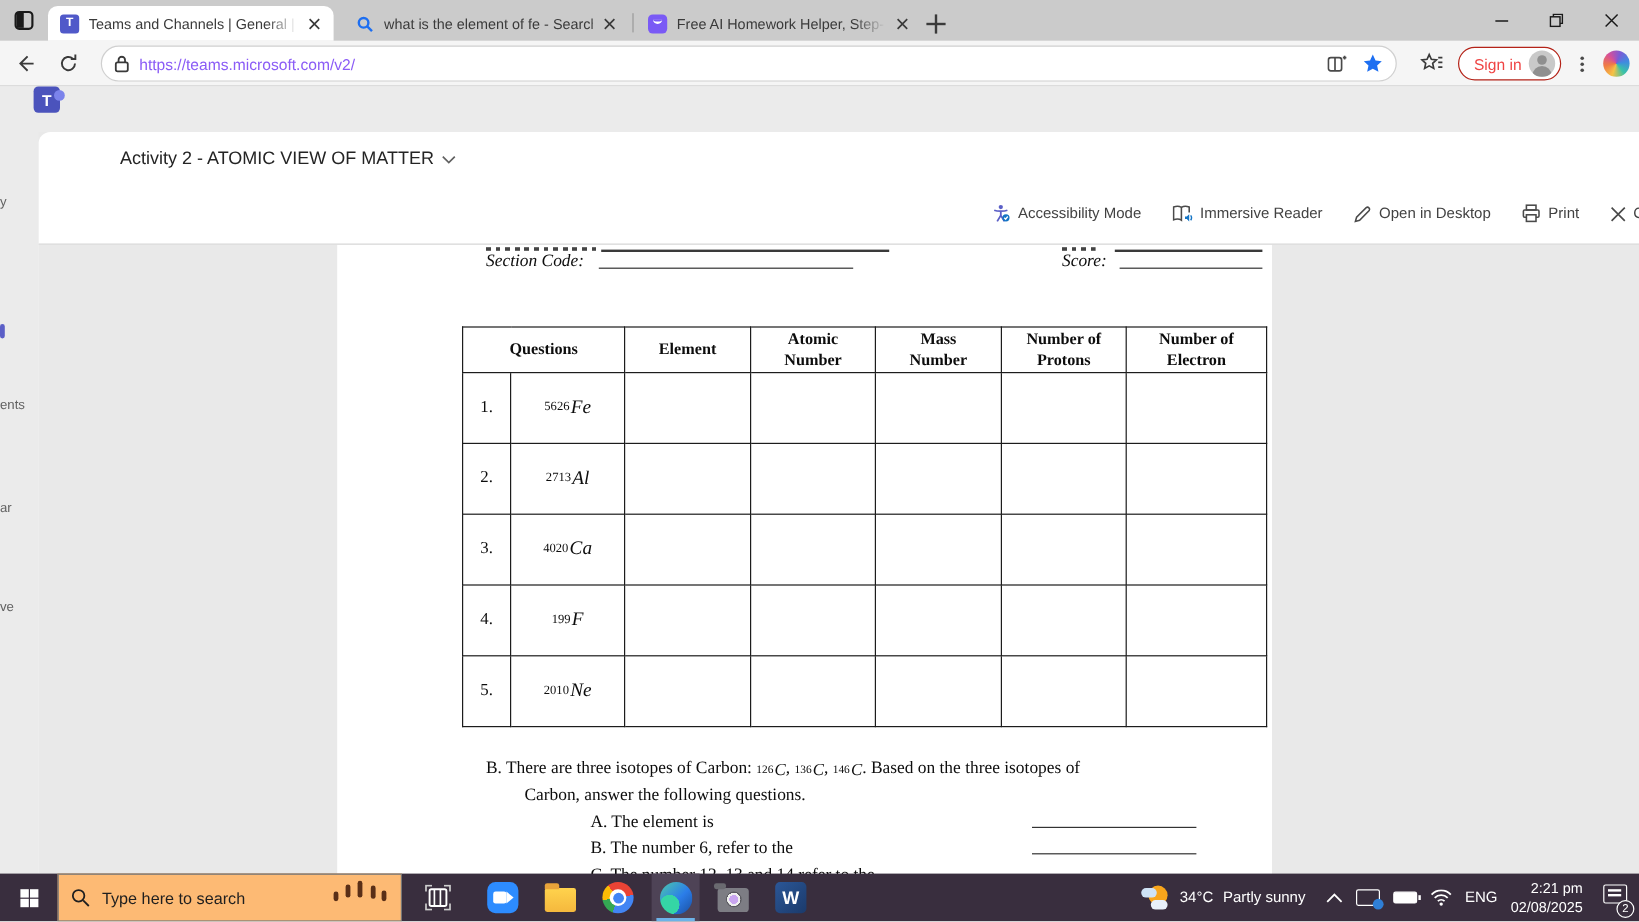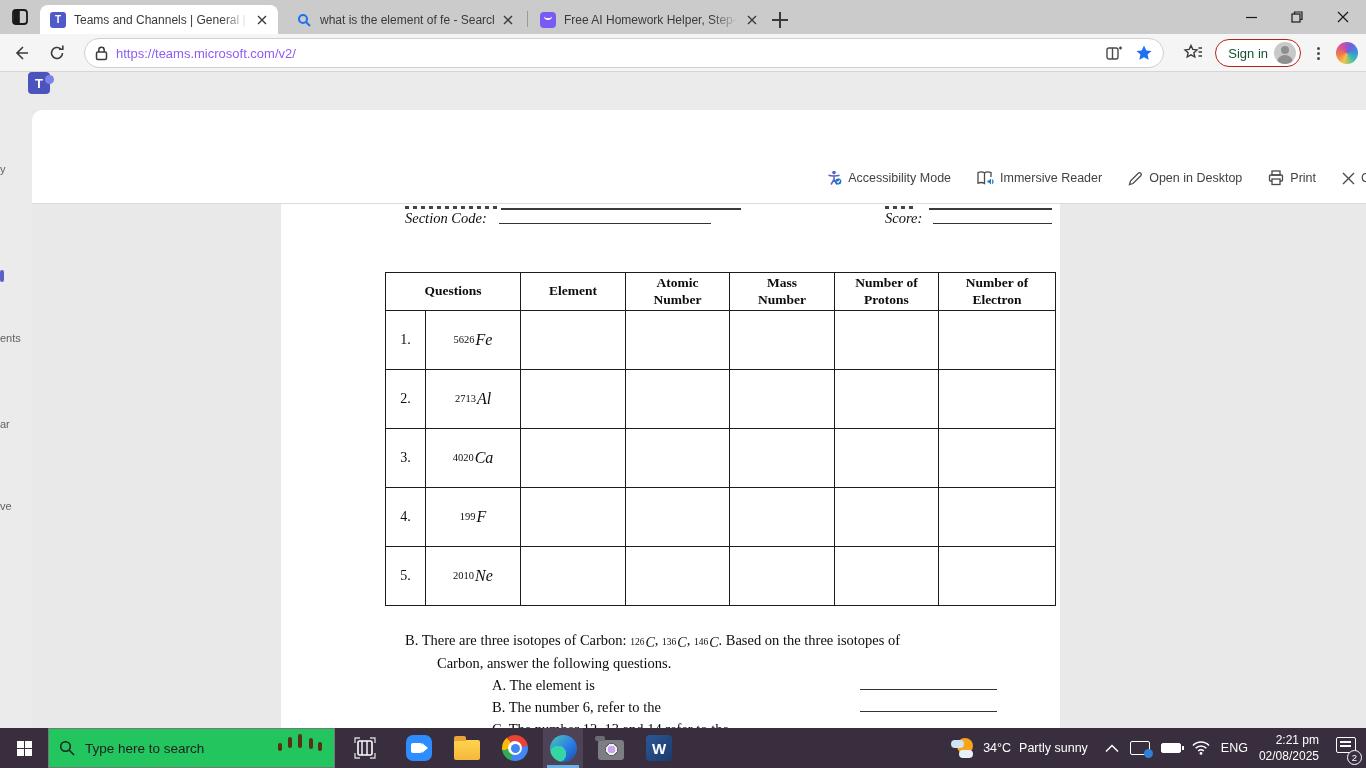--- a/index.html
+++ b/index.html
@@ -32,21 +32,21 @@
   
   .addrrow { position:absolute; left:0; top:34px; width:1366px; height:38px; background:#f5f5f5;
              border-bottom:1px solid #d6d6d6; display:flex; align-items:center; }
   .navbtn { width:30px; height:30px; margin-left:6px; display:flex; align-items:center; justify-content:center; cursor:pointer; }
   .urlpill { position:absolute; left:84px; top:4px; width:1080px; height:30px; background:#ffffff;
              border:1px solid #d0d0d0; border-radius:15px; display:flex; align-items:center; padding:0 10px; }
   .urltext { font-size:13px; color:#8b5cf6; margin-left:8px; flex:1; }
   .pillicons { display:flex; gap:12px; align-items:center; }
   .addr-right { position:absolute; right:8px; top:4px; height:30px; display:flex; align-items:center; gap:12px; }
   .signin { display:flex; align-items:center; gap:6px; border:1.5px solid #b42318; border-radius:16px;
-            padding:2px 4px 2px 12px; color:#14532d; font-size:13px; cursor:pointer; background:#fff; }
+            padding:2px 4px 2px 12px; color:#ef4444; font-size:13px; cursor:pointer; background:#fff; }
   .avatar { width:22px; height:22px; border-radius:50%; background:#c9c9c9; position:relative; overflow:hidden; }
   .avatar:before { content:""; position:absolute; left:7px; top:4px; width:8px; height:8px; border-radius:50%; background:#8f8f8f; }
   .avatar:after { content:""; position:absolute; left:3px; top:13px; width:16px; height:10px; border-radius:8px 8px 0 0; background:#8f8f8f; }
   .moredots { display:flex; flex-direction:column; gap:2px; cursor:pointer; padding:4px; }
   .moredots i { width:3px; height:3px; border-radius:50%; background:#4a4a4a; }
   .copilot { width:22px; height:22px; border-radius:50%;
              background:conic-gradient(from 200deg,#f6c244,#ef7b45,#d64f9a,#7b5bd6,#3f8be0,#39c3a7,#f6c244); cursor:pointer; }
 
   
   .teamsband { position:absolute; left:0; top:72px; width:1366px; height:38px; background:#ebebeb; }
@@ -96,21 +96,21 @@
   .iso.small .sym { font-size:14px; }
 
   .bsec { position:absolute; font-size:14.5px; white-space:nowrap; }
   .blank { position:absolute; border-bottom:1.4px solid #333; height:12px; }
 
   
   .taskbar { position:absolute; left:0; top:728px; width:1366px; height:40px; background:#392e3e; display:flex; align-items:center; z-index:5; }
   .startbtn { width:48px; height:40px; display:flex; align-items:center; justify-content:center; cursor:pointer; }
   .winlogo { width:15px; height:15px; display:grid; grid-template-columns:7px 7px; grid-template-rows:7px 7px; gap:1px; }
   .winlogo i { background:#ffffff; }
-  .tsearchbox { width:287px; height:40px; background:#22c55e; border:1px solid #777; display:flex; align-items:center; position:relative; cursor:text; }
+  .tsearchbox { width:287px; height:40px; background:#fdba74; border:1px solid #777; display:flex; align-items:center; position:relative; cursor:text; }
   .tsearchbox .ph { color:#1f1f1f; font-size:13.5px; margin-left:10px; }
   .caveimg { position:absolute; right:0; top:0; width:74px; height:38px;
              background:linear-gradient(130deg,#5b3a22 0%,#9c6436 35%,#c8义8a54 0,#b97f47 55%,#7c4e2a 100%); overflow:hidden; }
   .caveimg i { position:absolute; width:4px; height:11px; background:#5a2f17; border-radius:2px; }
   .tbicon { width:40px; height:40px; display:flex; align-items:center; justify-content:center; cursor:pointer; position:relative; }
   .zoomicon { width:26px; height:26px; border-radius:7px; background:#2d8cff; position:relative; }
   .zoomicon:before { content:""; position:absolute; left:5px; top:8px; width:11px; height:10px; background:#fff; border-radius:2px; }
   .zoomicon:after { content:""; position:absolute; right:4px; top:8px; border-left:6px solid #fff; border-top:5px solid transparent; border-bottom:5px solid transparent; }
   .folder { width:26px; height:20px; background:linear-gradient(#ffd34d,#f5b83d); border-radius:2px; position:relative; margin-top:4px; }
   .folder:before { content:""; position:absolute; left:0; top:-4px; width:12px; height:5px; background:#e8a33a; border-radius:2px 2px 0 0; }
@@ -270,20 +270,26 @@
 
   <div class="sidebar">
     <span class="frag" style="top:53px;">y</span>
     <span class="fragblue"></span>
     <span class="frag" style="top:222px;">ents</span>
     <span class="frag" style="top:308px;">ar</span>
     <span class="frag" style="top:390px;">ve</span>
   </div>
 
   <div class="content">
+    <div class="doctitle">
+      <span>Activity 2 - ATOMIC VIEW OF MATTER</span>
+      <svg class="ic" width="12" height="8" viewBox="0 0 12 8">
+          <path d="M1 1.5 L6 6.5 L11 1.5" fill="none" stroke="#616161" stroke-width="1.4"></path>
+        </svg>
+    </div>
 
     <div class="dtoolbar">
       <span class="titem">
         <svg class="ic" width="16" height="16" viewBox="0 0 16 16">
             <circle cx="8" cy="2.6" r="1.8" fill="#5b5fc7"></circle>
             <path d="M2.5 5.2 C5 6.2 11 6.2 13.5 5.2 M8 6 V9.5 M8 9.5 L5 14.5 M8 9.5 L11 14.5" fill="none" stroke="#5b5fc7" stroke-width="1.5"></path>
             <circle cx="12.3" cy="11.5" r="3" fill="#1374c5"></circle>
             <path d="M10.9 11.5 L12 12.7 L13.8 10.4" fill="none" stroke="#fff" stroke-width="1.1"></path>
           </svg>
         <span class="lbl">Accessibility Mode</span>

